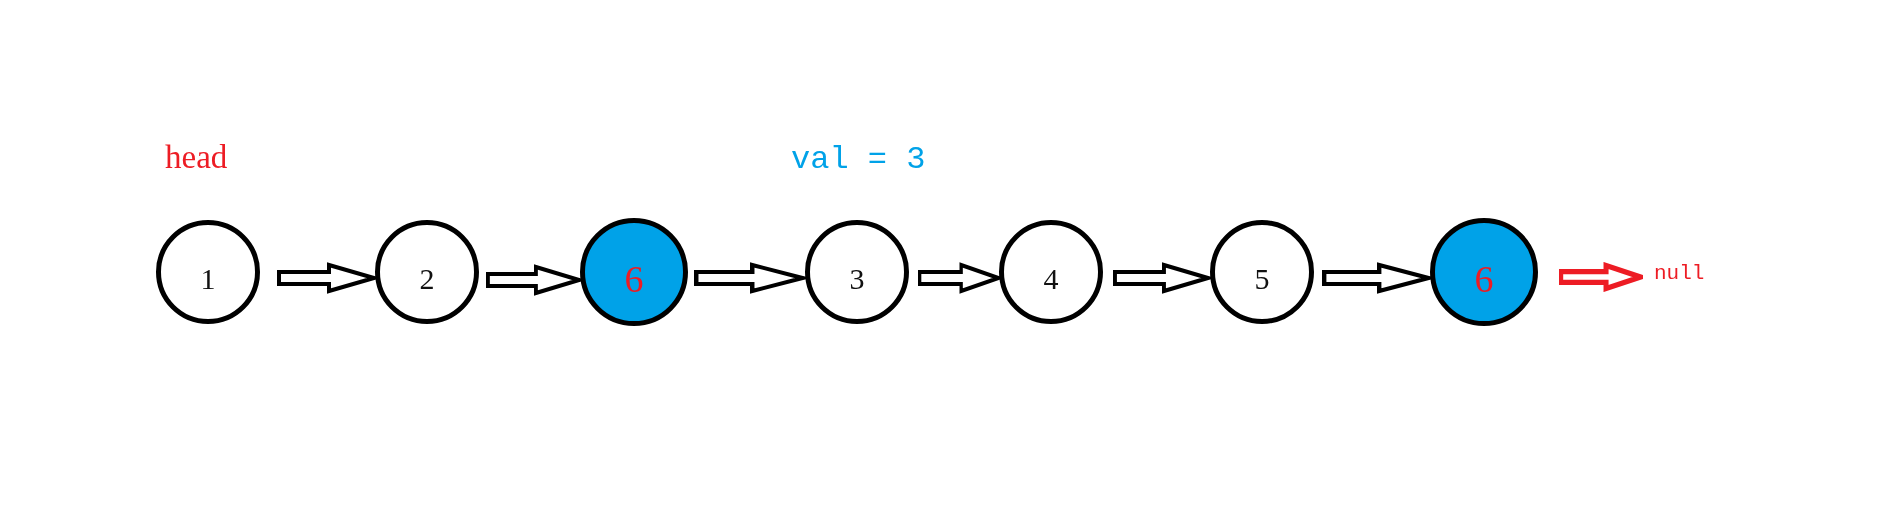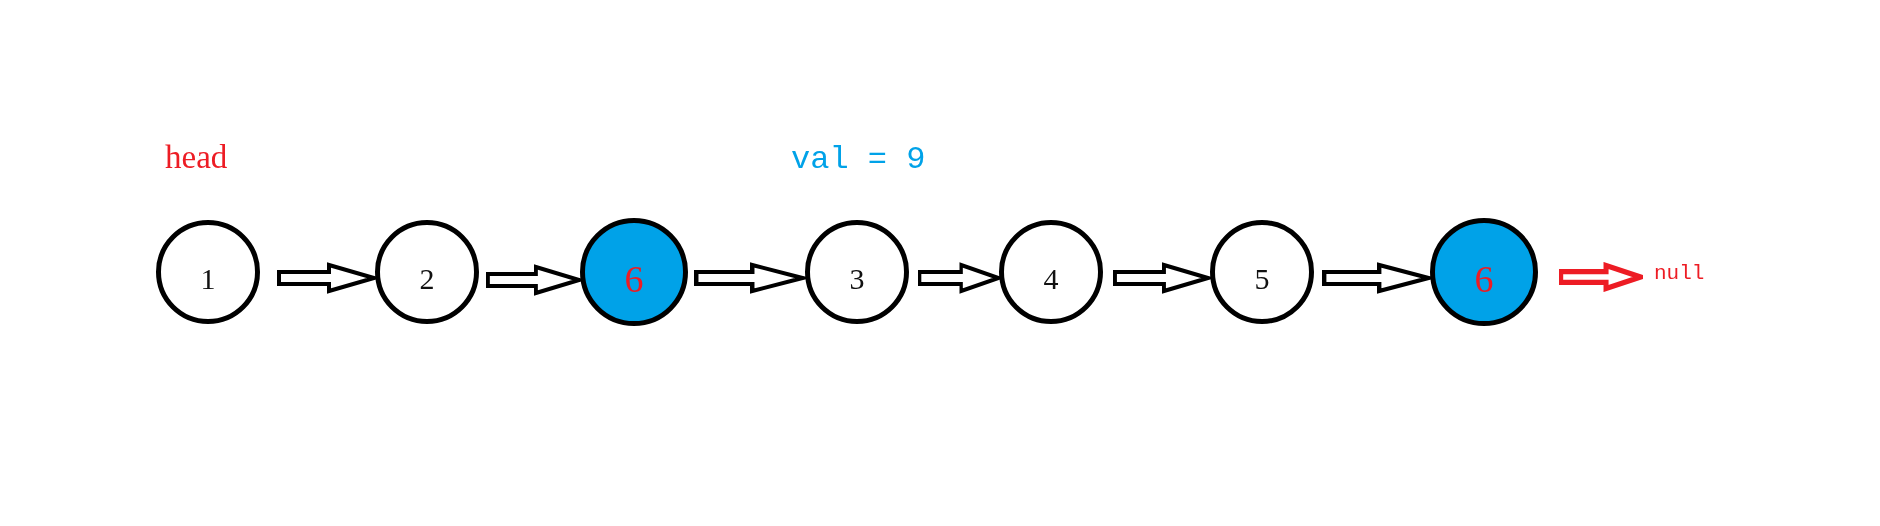--- a/index.html
+++ b/index.html
@@ -94,21 +94,21 @@
     width: 84px;
     height: 30px;
   }
 </style>
 </head>
 <body>
 
 <div class="canvas">
 
   <div class="label label--head">head</div>
-  <div class="label label--val">val = 9</div>
+  <div class="label label--val">val = 3</div>
 
   <div class="node node--n0">
     <span class="node__value">1</span>
   </div>
 
   <svg class="arrow arrow--a0" viewBox="0 0 100 34" preserveAspectRatio="none">
     <polygon points="2,11 52,11 52,4 97,17 52,30 52,23 2,23" fill="#ffffff" stroke="var(--stroke)" stroke-width="4"></polygon>
   </svg>
 
   <div class="node node--n1">

